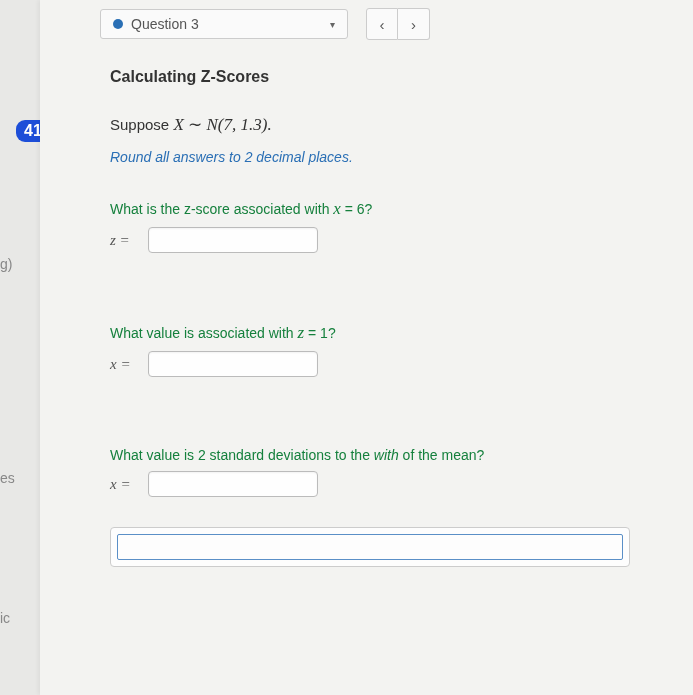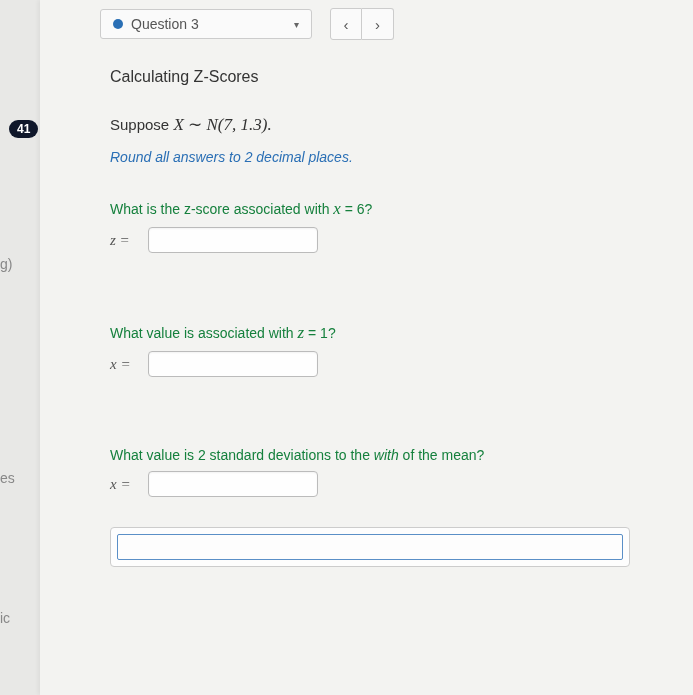--- a/index.html
+++ b/index.html
@@ -26,21 +26,21 @@
       gap: 10px;
     }
     .question-selector {
       display: flex;
       align-items: center;
       border: 1px solid #ccc;
       background: #fafafa;
       padding: 6px 12px;
       border-radius: 3px;
       gap: 8px;
-      width: 212px;
+      width: 248px;
       justify-content: space-between;
     }
     .q-left { display: flex; align-items: center; gap: 8px; }
     .dot {
       width: 10px; height: 10px; border-radius: 50%;
       background: #2a6fb5;
     }
     .q-label { color: #555; font-size: 14px; }
     .caret { color: #666; font-size: 10px; }
     .nav-btn {
@@ -53,21 +53,21 @@
       font-size: 15px;
       cursor: pointer;
     }
     .nav-group { display: flex; gap: 0; margin-left: 8px; }
     .nav-group .nav-btn:first-child { border-top-right-radius:0; border-bottom-right-radius:0; }
     .nav-group .nav-btn:last-child { border-top-left-radius:0; border-bottom-left-radius:0; border-left:none;}
     .content {
       padding: 20px 60px 0 70px;
     }
     .title {
-      font-weight: 400;
+      font-weight: 700;
       font-size: 16px;
       color: #333;
       margin-bottom: 28px;
     }
     .suppose {
       font-size: 15px;
       color: #333;
       margin-bottom: 14px;
     }
     .math-var { font-family: "Times New Roman", serif; font-style: italic; font-size: 17px; }
@@ -101,25 +101,25 @@
       border-radius: 4px;
       background: #fefefe;
       height: 26px;
       width: 170px;
       padding: 2px 6px;
       font-size: 14px;
       box-shadow: inset 0 1px 2px rgba(0,0,0,0.05);
     }
     .badge {
       position: absolute;
-      left: 9px;
+      left: 16px;
       top: 120px;
-      background: #0f172a;
+      background: #1d4ed8;
       color: #fff;
-      font-size: 12px;
+      font-size: 16px;
       font-weight: 600;
       border-radius: 9px;
       padding: 2px 8px;
     }
     .side-frag {
       position: absolute;
       left: 0;
       color: #888;
       font-size: 14px;
     }

